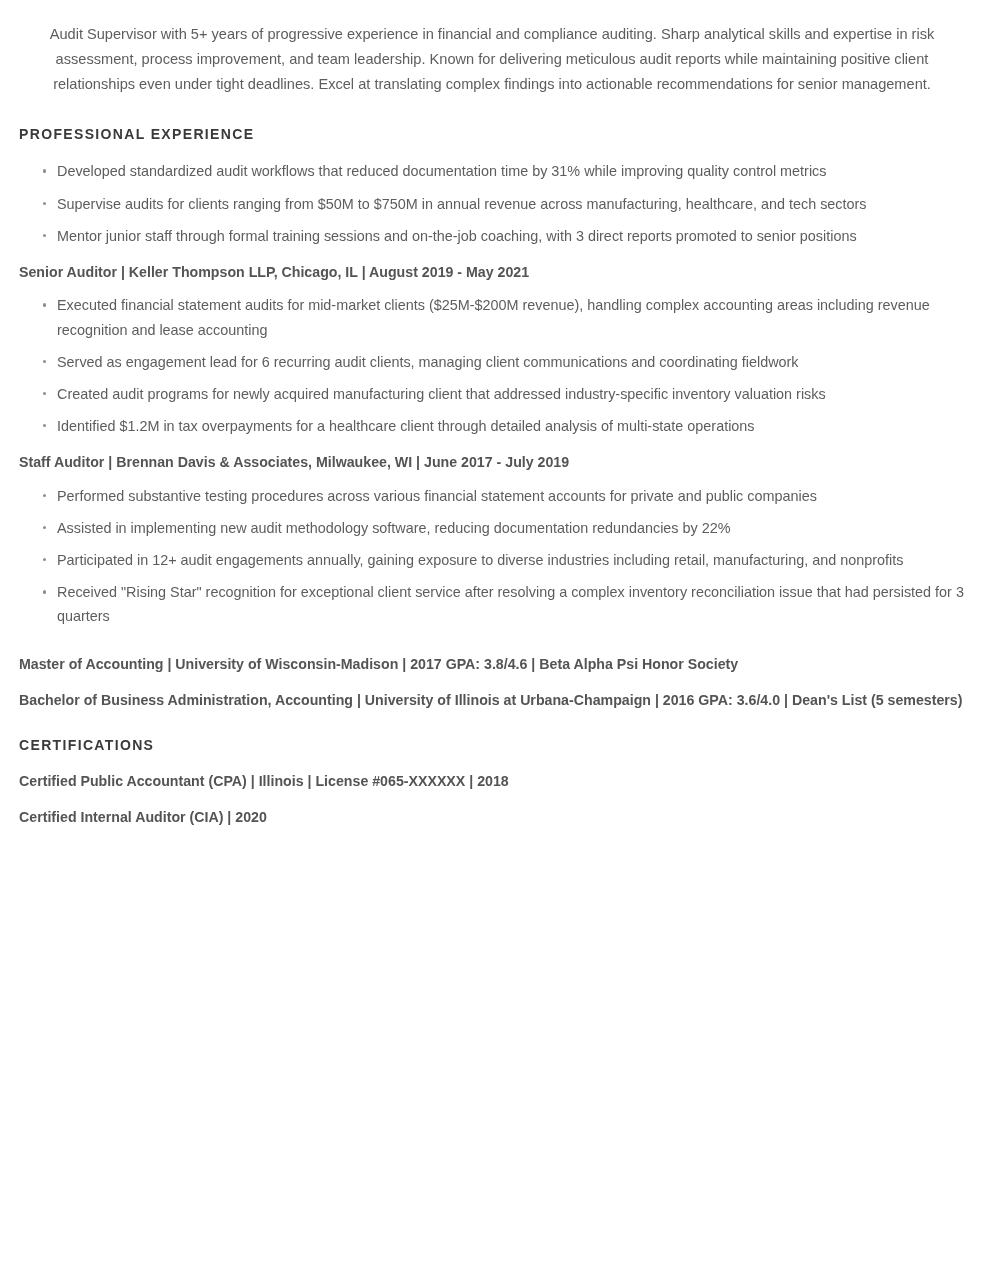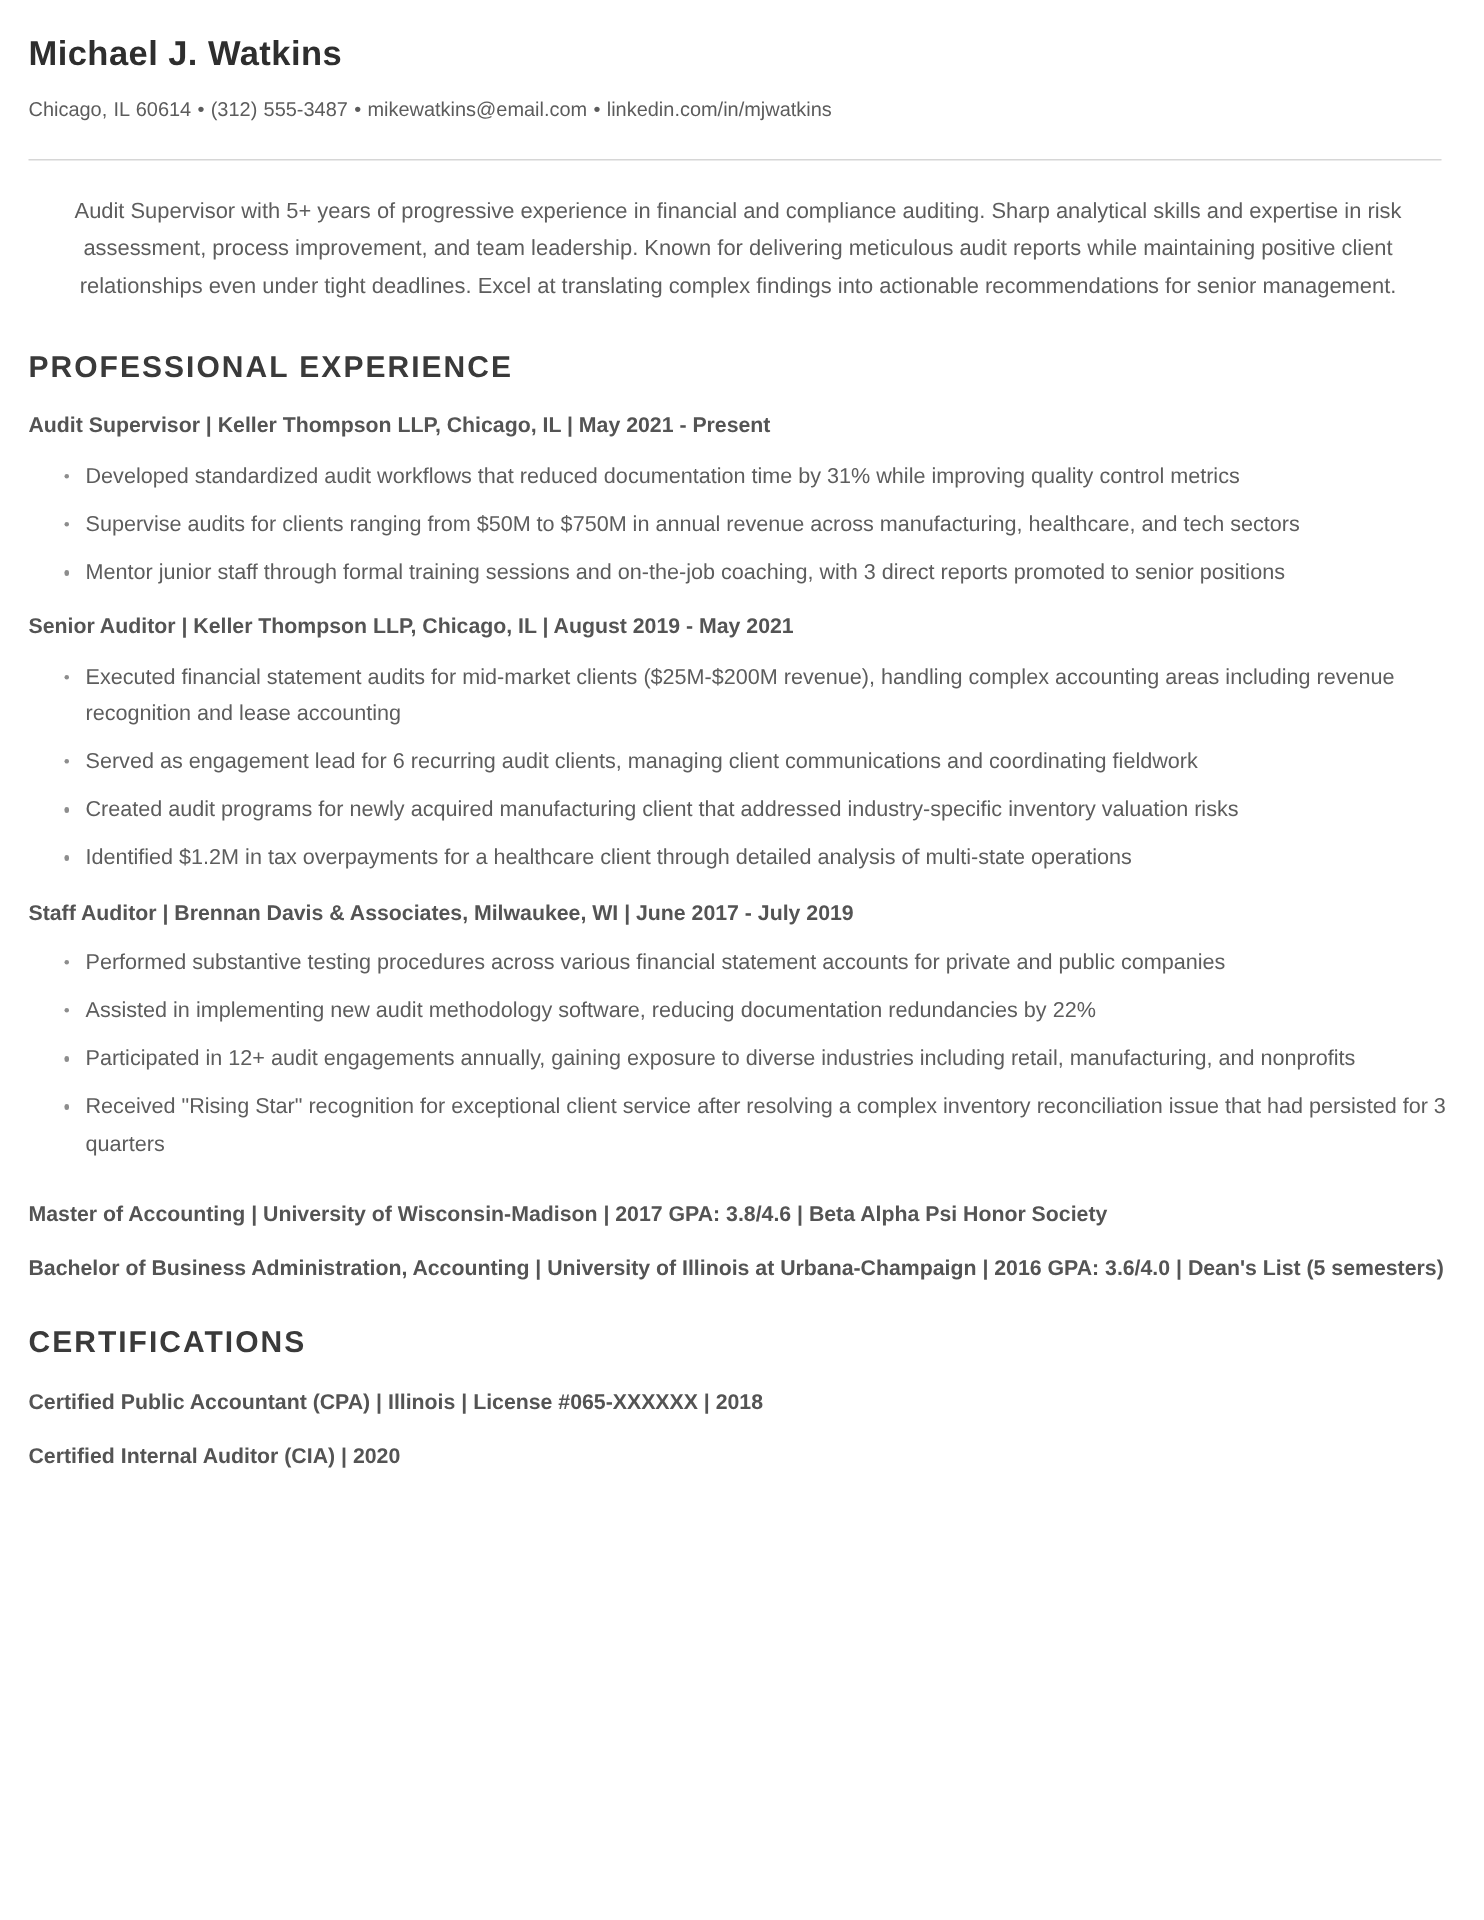--- a/index.html
+++ b/index.html
@@ -46,21 +46,21 @@
   .summary {
     font-size: 14.6px;
     color: #5d5d5d;
     line-height: 1.72;
     margin: 0 0 28px 0;
     text-align: center;
   }
 
   
   .section-heading {
-    font-size: 20px;
+    font-size: 14px;
     font-weight: bold;
     color: #3a3a3a;
     letter-spacing: 1.35px;
     text-transform: uppercase;
     margin: 0 0 16px 0;
     line-height: 1.3;
   }
   .section { margin-bottom: 24px; }
   .section:last-child { margin-bottom: 0; }
 
@@ -109,33 +109,27 @@
     line-height: 1.62;
     margin: 0 0 13px 0;
   }
   .entry-line:last-child { margin-bottom: 0; }
 </style>
 </head>
 <body>
 
 <div class="resume">
 
-  <header>
-    <h1 class="name">Michael J. Watkins</h1>
-    <div class="contact">Chicago, IL 60614 • (312) 555-3487 • mikewatkins@email.com • linkedin.com/in/mjwatkins</div>
-    <hr class="divider">
-  </header>
 
   <p class="summary">Audit Supervisor with 5+ years of progressive experience in financial and compliance auditing. Sharp analytical skills and expertise in risk assessment, process improvement, and team leadership. Known for delivering meticulous audit reports while maintaining positive client relationships even under tight deadlines. Excel at translating complex findings into actionable recommendations for senior management.</p>
 
   <section class="section">
     <h2 class="section-heading">PROFESSIONAL EXPERIENCE</h2>
 
     <div class="job">
-      <div class="entry-heading">Audit Supervisor | Keller Thompson LLP, Chicago, IL | May 2021 - Present</div>
       <ul class="bullets">
         <li>Developed standardized audit workflows that reduced documentation time by 31% while improving quality control metrics</li>
         <li>Supervise audits for clients ranging from $50M to $750M in annual revenue across manufacturing, healthcare, and tech sectors</li>
         <li>Mentor junior staff through formal training sessions and on-the-job coaching, with 3 direct reports promoted to senior positions</li>
       </ul>
     </div>
 
     <div class="job">
       <div class="entry-heading">Senior Auditor | Keller Thompson LLP, Chicago, IL | August 2019 - May 2021</div>
       <ul class="bullets">

